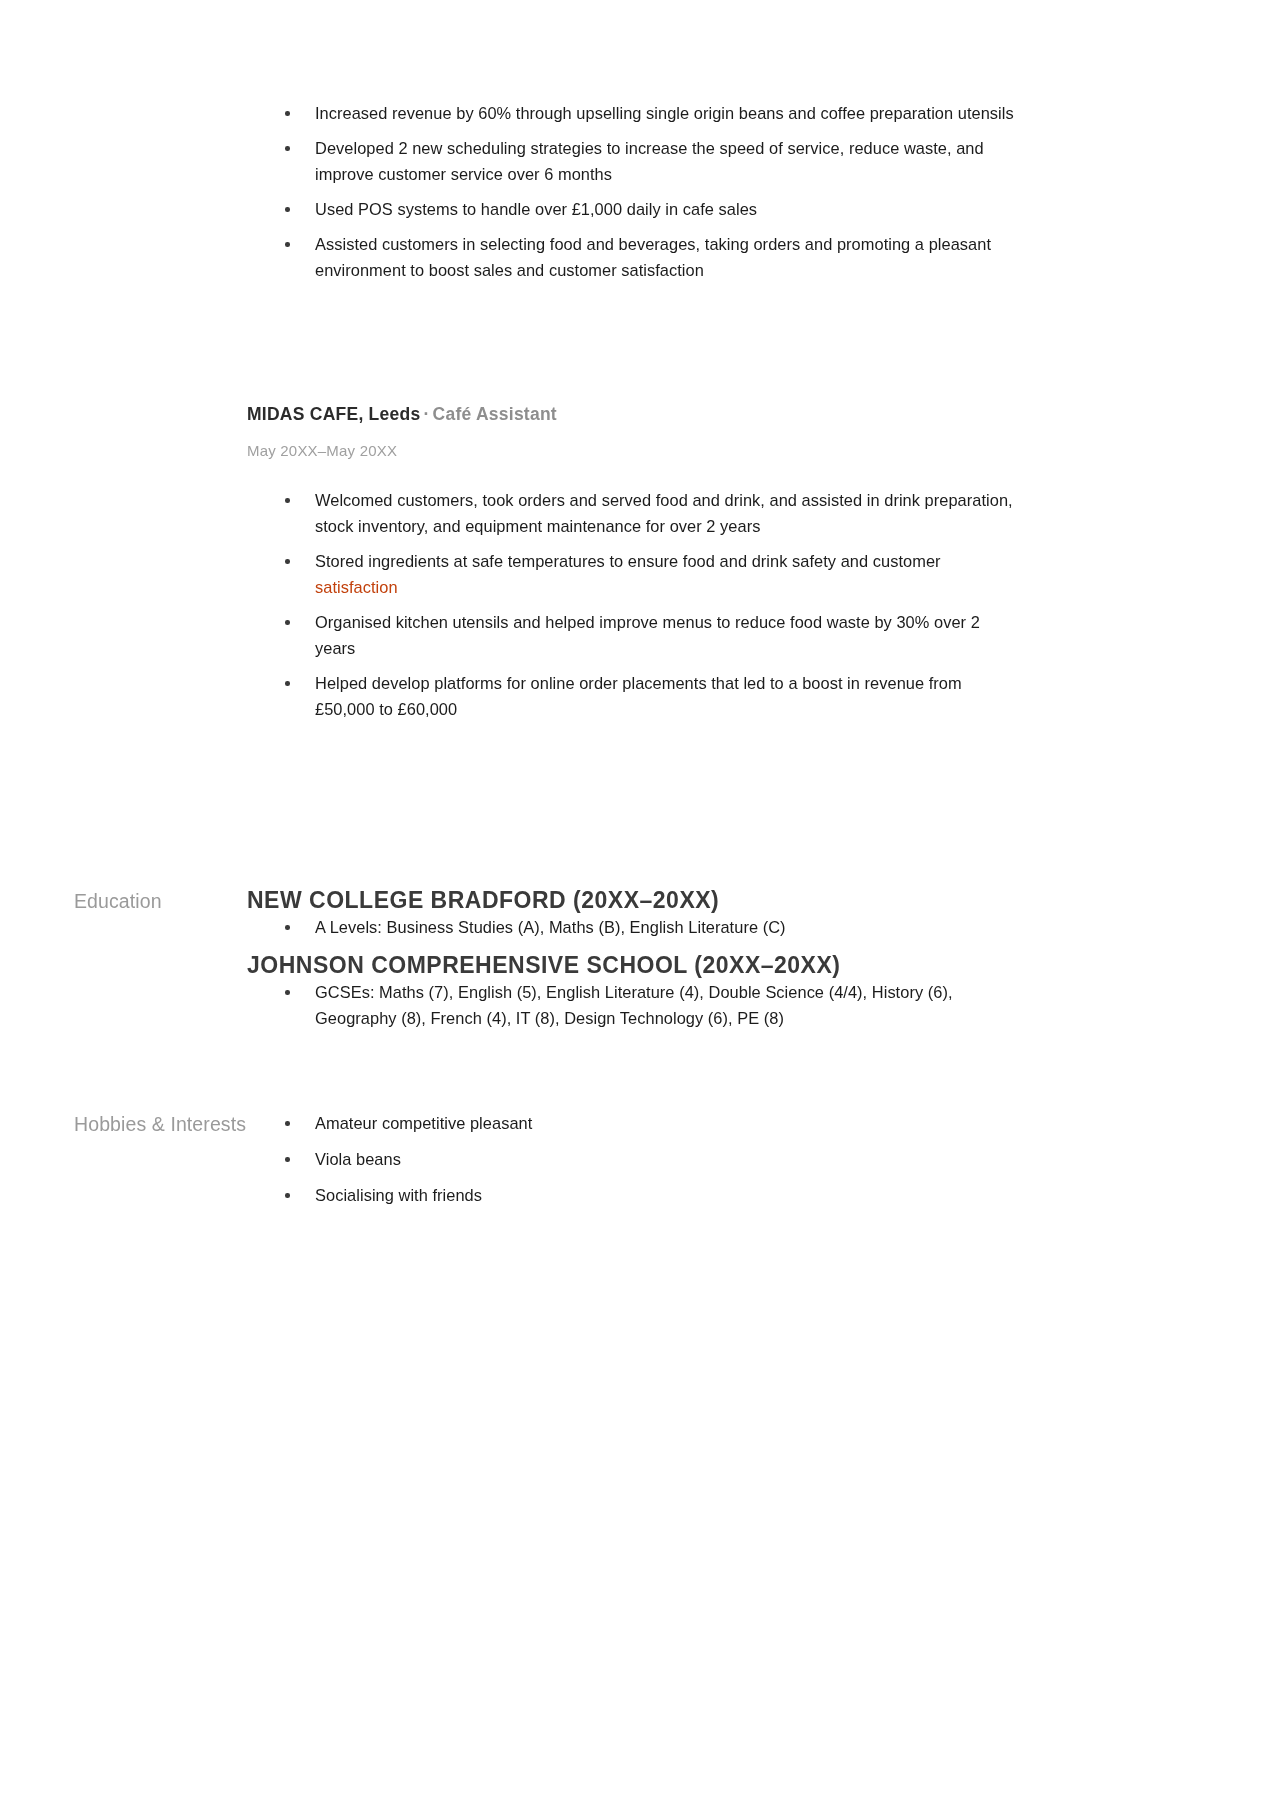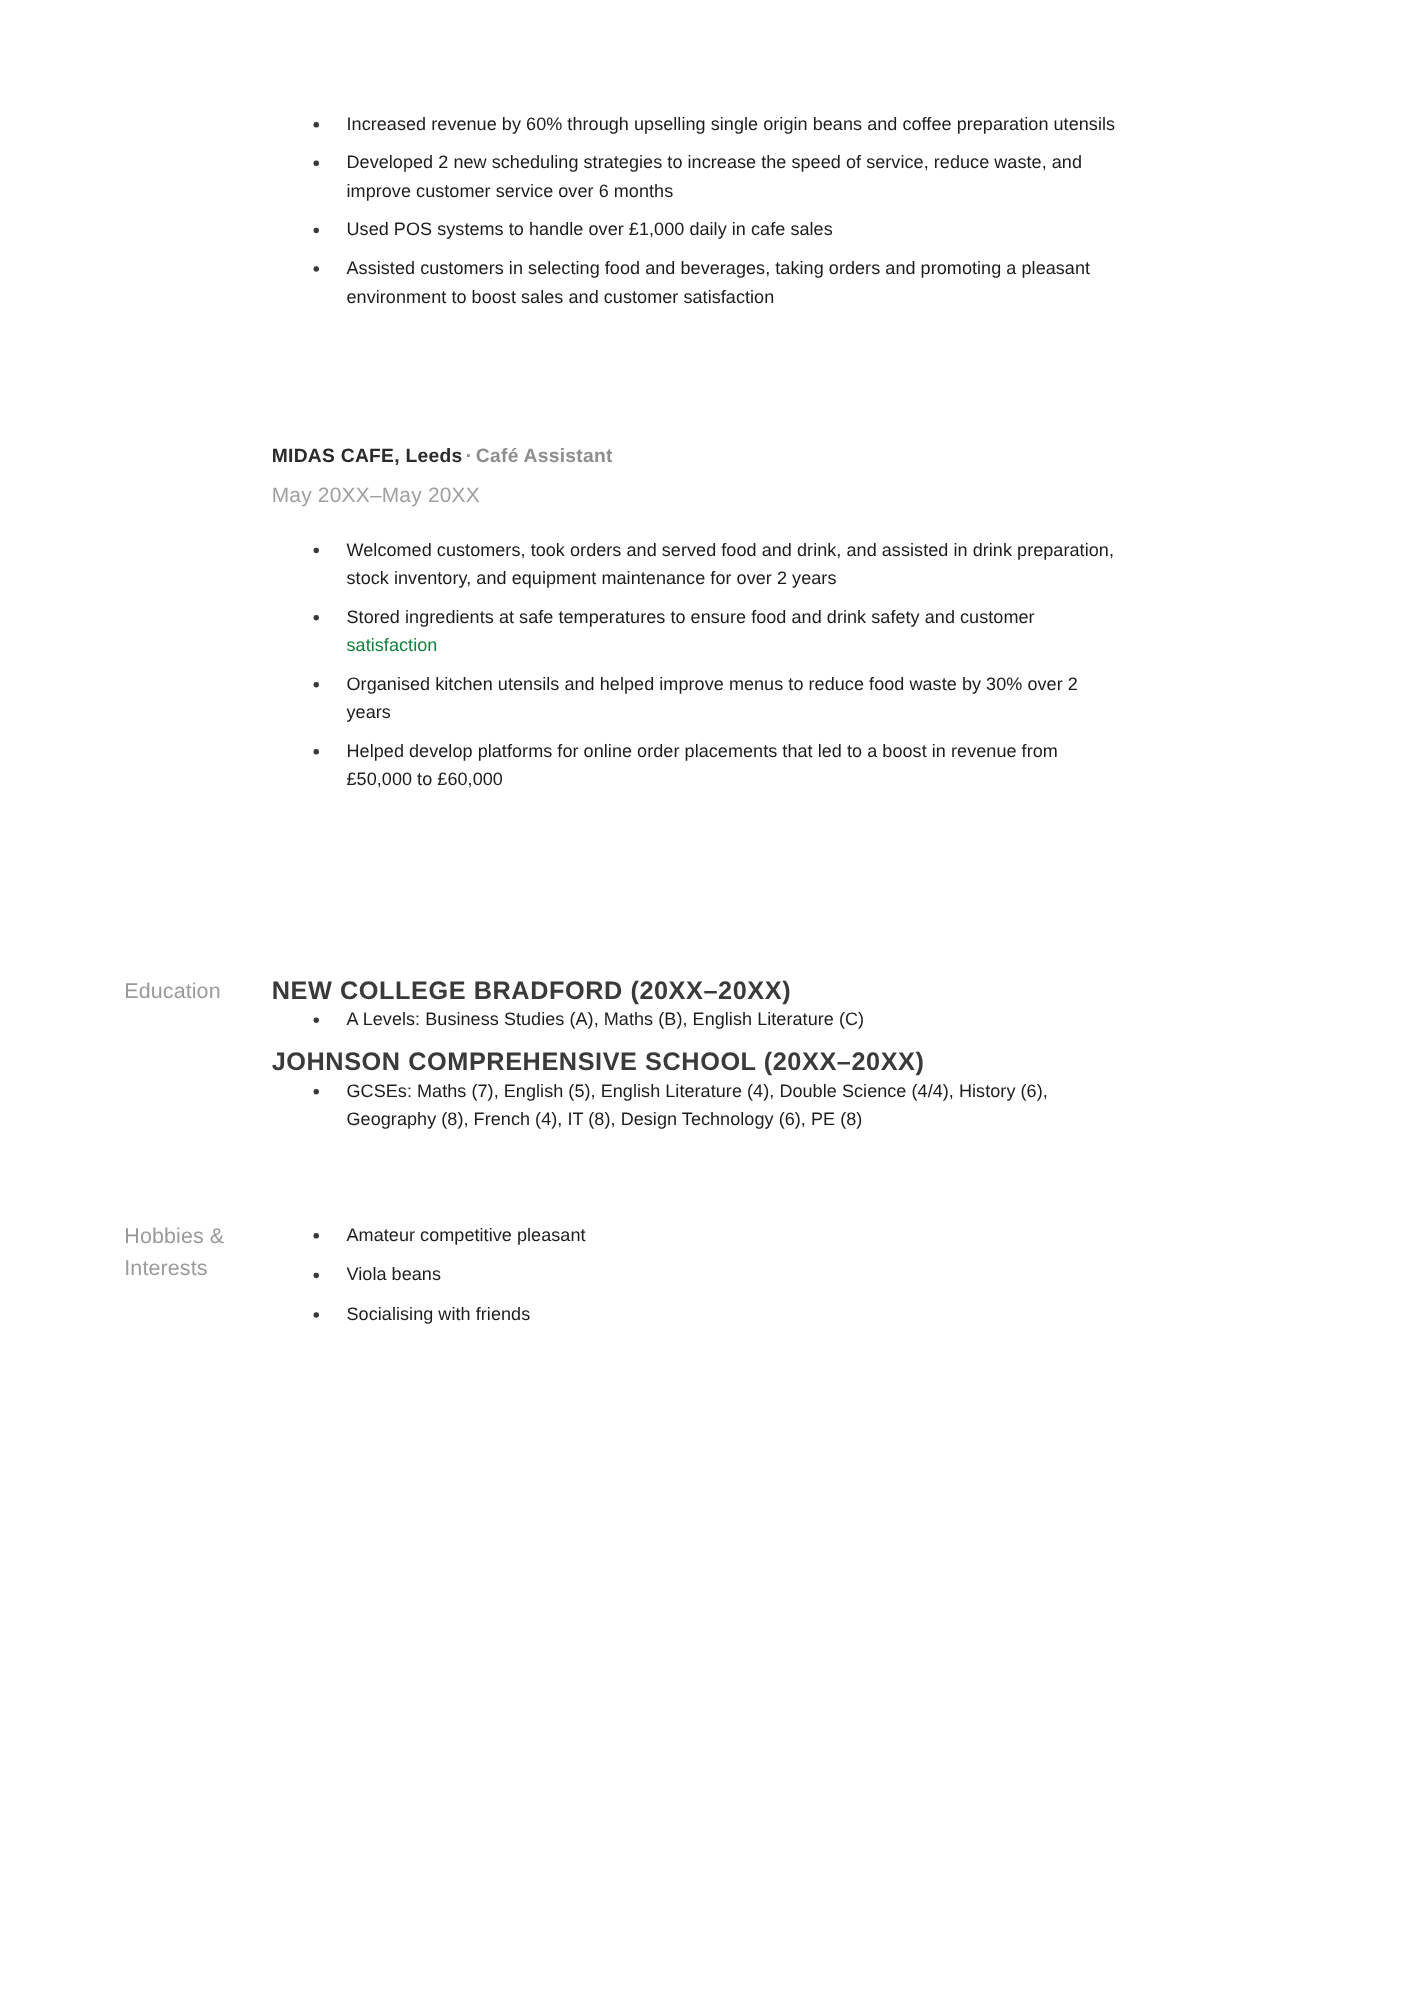--- a/index.html
+++ b/index.html
@@ -27,21 +27,21 @@
   
   .section {
     display: flex;
     align-items: flex-start;
     width: 100%;
     box-sizing: border-box;
   }
   .gutter {
     width: 247px;
     flex: 0 0 247px;
-    padding-left: 113px;
+    padding-left: 74px;
     box-sizing: border-box;
     color: #9a9a9a;
     font-size: 19.5px;
     line-height: 27px;
     font-weight: 400;
     letter-spacing: 0.1px;
   }
   .content {
     flex: 1 1 auto;
     padding-right: 260px;
@@ -53,21 +53,21 @@
     font-size: 17.5px;
     font-weight: 700;
     letter-spacing: 0.25px;
     line-height: 24px;
     margin: 0;
   }
   .job-employer { color: #2b2b2b; }
   .job-sep { color: #8e8e8e; padding: 0 3px; }
   .job-title { color: #8e8e8e; }
   .job-dates {
-    font-size: 19px;
+    font-size: 15px;
     color: #a0a0a0;
     line-height: 24px;
     margin: 13px 0 0 0;
     letter-spacing: 0.2px;
   }
 
   
   ul.bullets {
     list-style: none;
     margin: 0;
@@ -91,21 +91,21 @@
     border-radius: 50%;
     background: #3a3a3a;
   }
   
   ul.exp-bullets > li { margin-bottom: 9px; }
   ul.exp-bullets > li:last-child { margin-bottom: 0; }
   ul.edu-bullets > li { margin-bottom: 0; }
   ul.hobby-bullets > li { margin-bottom: 10px; }
   ul.hobby-bullets > li:last-child { margin-bottom: 0; }
 
-  .muted-word { color: #15803d; }
+  .muted-word { color: #c2410c; }
 
   
   .edu-head {
     font-size: 23px;
     font-weight: 700;
     color: #3a3a3a;
     letter-spacing: 0.5px;
     line-height: 25px;
     margin: 0 0 1px 0;
   }

